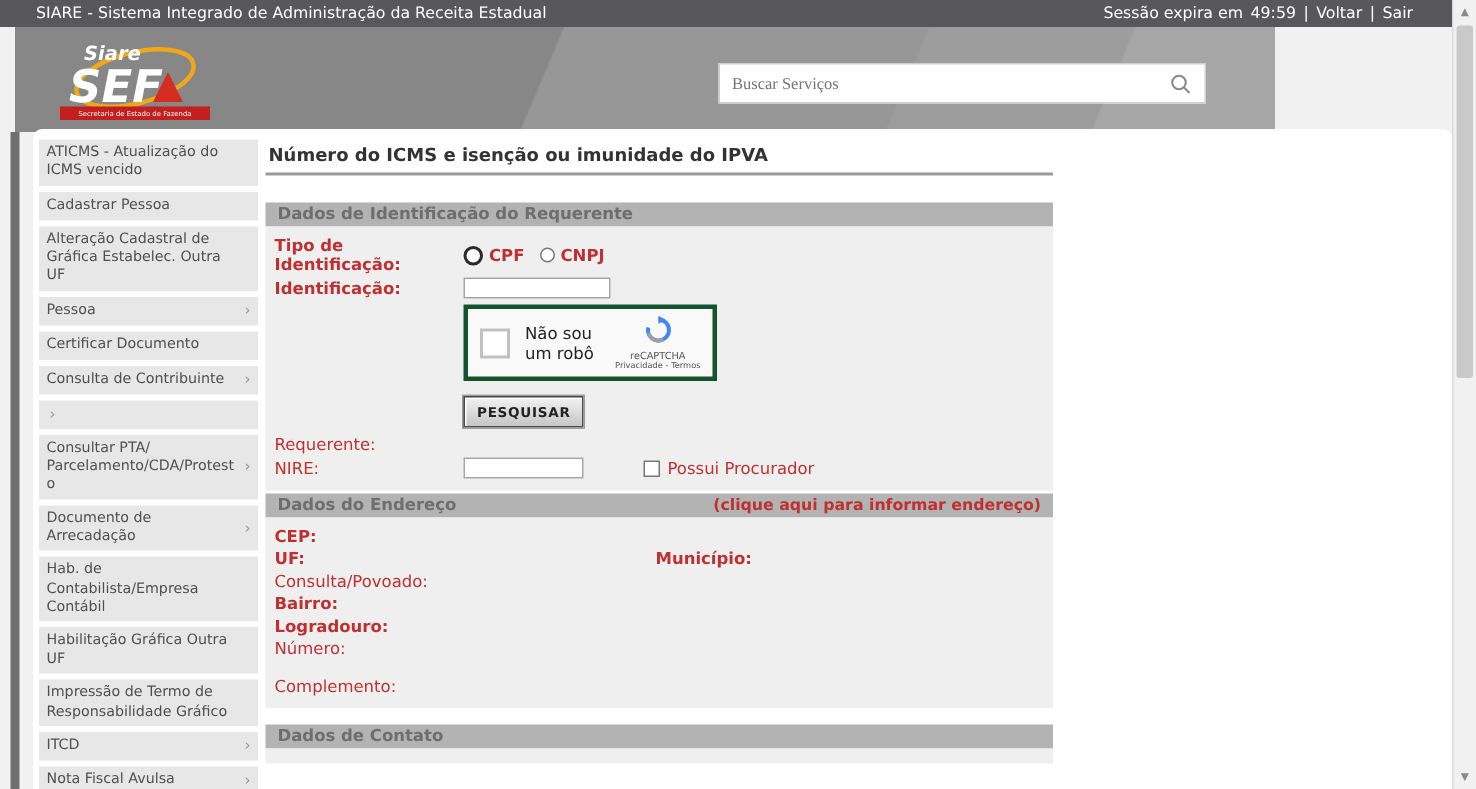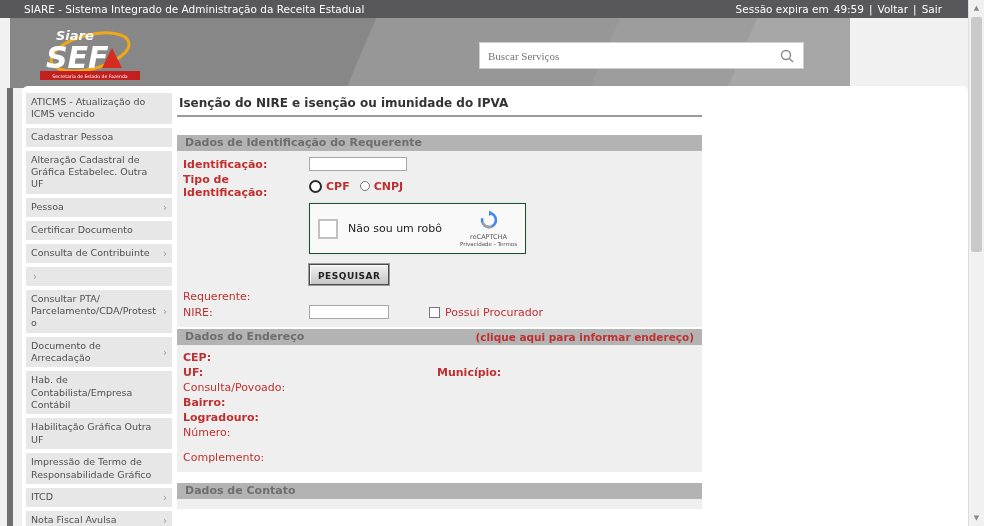--- a/index.html
+++ b/index.html
@@ -77,22 +77,22 @@
   .txt { border:1px solid #a6a6a6; background:#fff; height:14px; font-size:11px; padding:0 2px; font-family:inherit; }
   .radio {
     width:10px; height:10px; border-radius:50%; background:#fff; border:1px solid #777;
     display:inline-block; vertical-align:-2px;
   }
   .radio.focus { width:13px; height:13px; border:2px solid #2a2a2a; vertical-align:-3px; }
   .rlab { color:var(--red,#c03030); font-weight:bold; margin:0 10px 0 4px; }
   .checkbox { width:11px; height:11px; border:1px solid #777; background:#fff; display:inline-block; }
   
   .recaptcha {
-    margin:4px 0 4px 126px; width:217px; height:51px; background:#f9f9f9;
-    border:1px solid #14532d; box-shadow:0 0 2px rgba(0,0,0,0.08);
+    margin:4px 0 4px 126px; width:169px; height:51px; background:#f9f9f9;
+    border:3px solid #14532d; box-shadow:0 0 2px rgba(0,0,0,0.08);
     display:flex; align-items:center; padding:0 8px;
   }
   .rc-box { width:20px; height:20px; background:#fff; border:2px solid #c1c1c1; cursor:pointer; }
   .rc-label { font-size:11px; color:#222; margin-left:10px; flex:1; }
   .rc-brand { text-align:center; line-height:1.1; }
   .rc-brand .nm { font-size:6.5px; color:#555; margin-top:1px; }
   .rc-brand .lk { font-size:5.5px; color:#555; }
   
   .btn {
     margin:6px 0 3px 126px; display:inline-block; font-size:9px; font-weight:bold;
@@ -216,38 +216,38 @@
       </div>
 
       <div class="side-item">
         <span class="lab">Nota Fiscal Avulsa</span>
         <span class="chev">›</span>
       </div>
 
     </div>
 
   <div class="content">
-    <div class="page-title">Isenção do NIRE e isenção ou imunidade do IPVA</div>
+    <div class="page-title">Número do ICMS e isenção ou imunidade do IPVA</div>
 
 
     <div class="section">
       <div class="sec-head">
         <span>Dados de Identificação do Requerente</span>
       </div>
       <div class="sec-body">
-        <div class="row">
-          <span class="lbl b w">Identificação:</span>
-          <input class="txt" style="width: 98px;" value="">
-        </div>
         <div class="row">
           <span class="lbl b w">Tipo de Identificação:</span>
           <span class="radio focus"></span>
           <span class="rlab">CPF</span>
           <span class="radio"></span>
           <span class="rlab">CNPJ</span>
+        </div>
+        <div class="row">
+          <span class="lbl b w">Identificação:</span>
+          <input class="txt" style="width: 98px;" value="">
         </div>
         <div class="recaptcha">
           <span class="rc-box"></span>
           <span class="rc-label">Não sou um robô</span>
           <span class="rc-brand">
             <svg width="20" height="20" viewBox="0 0 20 20">
               <path d="M10 3 a7 7 0 1 1 -6.8 5.3" fill="none" stroke="#4285f4" stroke-width="2.6"></path>
               <polygon points="10,0.5 10,6 14.5,3.2" fill="#4285f4"></polygon>
               <path d="M3.4 12 a7 7 0 0 0 10 4.4" fill="none" stroke="#9aa0a6" stroke-width="2.6"></path>
             </svg>

